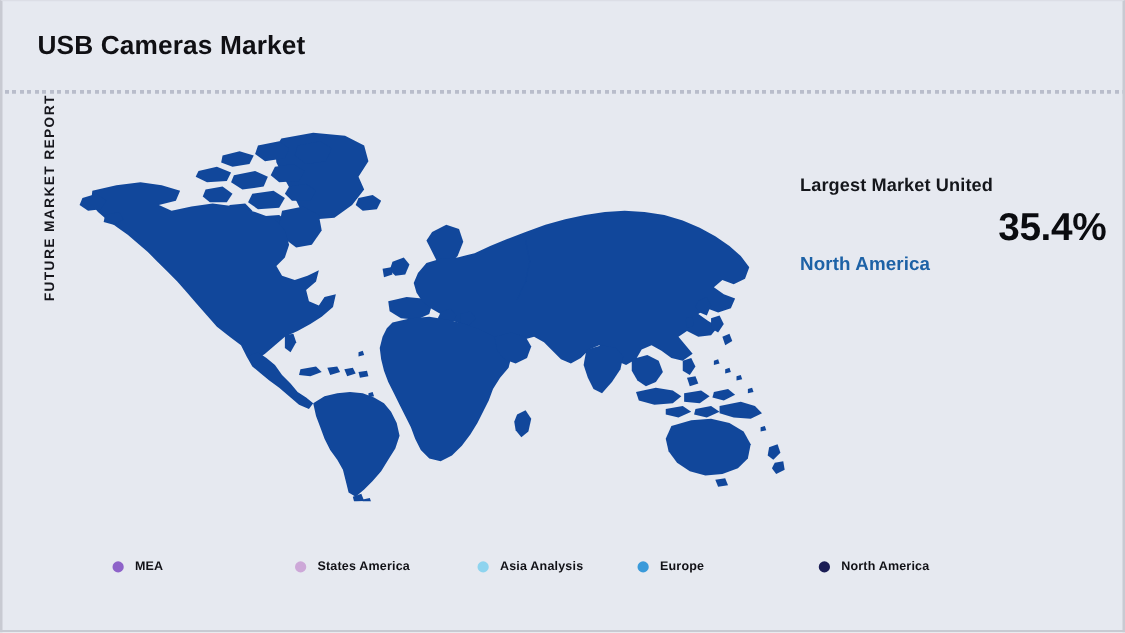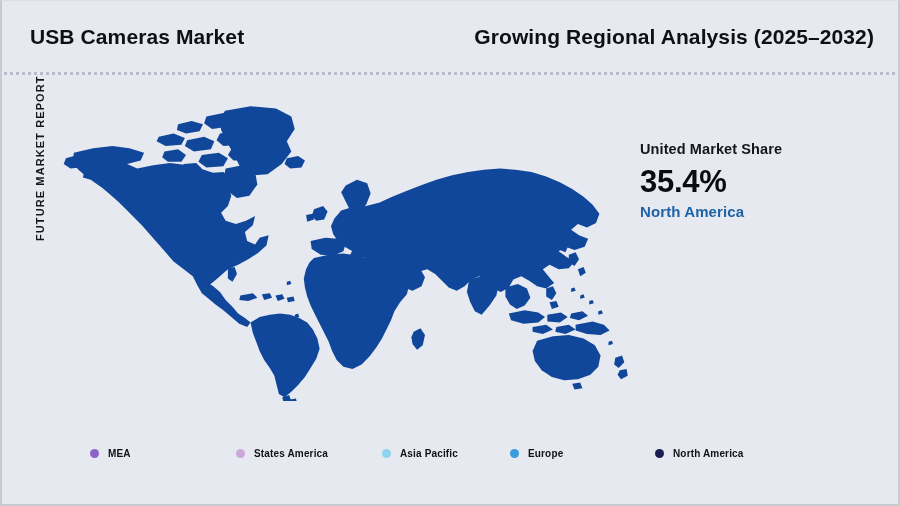--- a/index.html
+++ b/index.html
@@ -101,20 +101,21 @@
     letter-spacing: 0.1px;
     margin-bottom: 9px;
   }
   .stat-value {
     font-size: 31px;
     font-weight: bold;
     color: #0b0c10;
     line-height: 1.04;
     letter-spacing: -0.3px;
     margin-bottom: 5px;
+    text-align: right;
   }
   .stat-region {
     font-size: 15px;
     font-weight: bold;
     color: #1d62a6;
     letter-spacing: 0.1px;
   }
 
   
   .legend {
@@ -145,21 +146,20 @@
     letter-spacing: 0.15px;
   }
 </style>
 </head>
 <body>
 
 <div id="infographic" style="background: rgb(230, 233, 240);">
 
   <div class="header">
     <div class="header-title">USB Cameras Market</div>
-    <div class="header-subtitle">Growing Regional Analysis (2025–2032)</div>
   </div>
   <div class="divider-dotted"></div>
 
   <div class="brand-vertical">FUTURE MARKET REPORT</div>
 
   <div class="map-wrap">
     <svg viewBox="0 0 1010 550" preserveAspectRatio="xMidYMid meet">
       <g id="land" fill="#11479b">
 
         <path d="M295 38 L340 30 L385 34 L412 48 L418 70 L404 92 L412 110 L395 132 L370 150 L344 152 L322 138 L312 118 L300 96 L288 72 L286 52 Z"></path>
@@ -281,21 +281,21 @@
       </g>
       <g stroke="#11479b" stroke-width="1.1" fill="none" opacity="0.55">
         <path d="M640 182 L646 212 L640 240 L628 266"></path>
       </g>
     </svg>
   </div>
 
   <div class="stats">
 
     <div class="stat-block">
-      <div class="stat-label">United Market Share</div>
+      <div class="stat-label">Largest Market United</div>
       <div class="stat-value">35.4%</div>
       <div class="stat-region">North America</div>
     </div>
 
 
   </div>
 
   <div class="legend">
 
     <div class="legend-item" style="left: 0px;">
@@ -303,21 +303,21 @@
       <span class="legend-label">MEA</span>
     </div>
 
     <div class="legend-item" style="left: 146px;">
       <span class="legend-dot" style="background: rgb(205, 168, 216);"></span>
       <span class="legend-label">States America</span>
     </div>
 
     <div class="legend-item" style="left: 292px;">
       <span class="legend-dot" style="background: rgb(142, 212, 239);"></span>
-      <span class="legend-label">Asia Pacific</span>
+      <span class="legend-label">Asia Analysis</span>
     </div>
 
     <div class="legend-item" style="left: 420px;">
       <span class="legend-dot" style="background: rgb(58, 154, 218);"></span>
       <span class="legend-label">Europe</span>
     </div>
 
     <div class="legend-item" style="left: 565px;">
       <span class="legend-dot" style="background: rgb(27, 29, 85);"></span>
       <span class="legend-label">North America</span>

